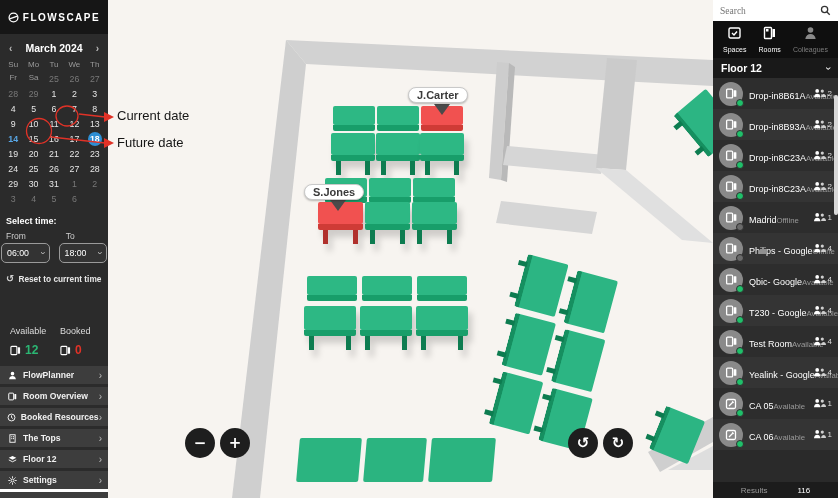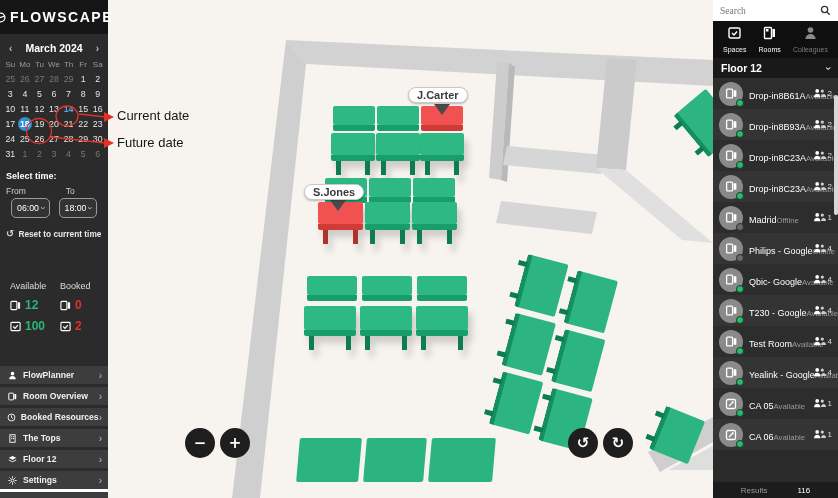--- a/index.html
+++ b/index.html
@@ -3,35 +3,35 @@
 <meta charset="utf-8">
 <style>
   *{box-sizing:border-box;margin:0;padding:0}
   html,body{width:838px;height:498px;overflow:hidden;background:#fff;
     font-family:"Liberation Sans","DejaVu Sans",sans-serif;position:relative}
 
   
   .lsb{position:absolute;left:0;top:0;width:108px;height:487px;background:#2b2b2b;color:#eee;z-index:5}
   .logo{height:34px;background:#161616;display:flex;align-items:center;justify-content:center;gap:4px}
   .logo svg{flex:0 0 auto}
-  .logo span{font-size:14px;font-weight:bold;letter-spacing:1.5px;color:#fff}
+  .logo span{font-size:10px;font-weight:bold;letter-spacing:1.5px;color:#fff}
   .cal{padding:8px 3px 0}
   .cal-head{display:flex;align-items:center;justify-content:space-between;padding:0 6px 4px;font-size:10.5px;font-weight:bold;color:#fff}
   .cal-arrow{color:#bbb;font-size:10px;cursor:pointer}
-  .cal-grid{display:grid;grid-template-columns:repeat(7,1fr)}
+  .cal-grid{display:grid;grid-template-columns:repeat(5,1fr)}
   .cell{height:15px;display:flex;align-items:center;justify-content:center;font-size:8.8px;color:#e6e6e6}
   .cell.hd{color:#9a9a9a;font-size:8px;height:13px}
   .cell.muted{color:#787878}
   .cell.today{color:#59a7e6;font-weight:bold}
   .cell.selected{color:#fff;font-weight:bold}
   .cell.selected em{font-style:normal;background:#2e8fd5;border-radius:50%;width:14px;height:14px;display:flex;align-items:center;justify-content:center}
   .sel-time{padding:10px 6px 0;font-size:9px;font-weight:bold;color:#fff}
   .dd-labels{display:flex;padding:5px 6px 2px;font-size:8.5px;color:#cfcfcf}
   .dd-labels span:last-child{margin-left:40px}
-  .dd-row{display:flex;gap:9px;padding:0 11px}
+  .dd-row{display:flex;gap:9px;padding:0 1px}
   .dd{flex:1;border:1.5px solid #9a9a9a;border-radius:5px;height:20px;display:flex;align-items:center;justify-content:space-between;padding:0 5px;font-size:8.8px;color:#fff;background:#333;cursor:pointer}
   .dd .chev{transform:rotate(90deg);font-size:9px;color:#ddd}
   .reset{display:flex;align-items:center;gap:4px;padding:10px 6px 0;font-size:8.3px;font-weight:bold;color:#e8e8e8;cursor:pointer}
   .reset .ric{font-size:10px;color:#cfcfcf;font-family:"DejaVu Sans",sans-serif}
   .stats{padding:42px 10px 0;display:grid;grid-template-columns:50px 1fr;row-gap:7px;font-size:9px}
   .stats .shead{color:#ddd}
   .snum{display:flex;align-items:center;gap:4px;font-size:12px;font-weight:bold}
   .snum.green{color:#2bb673}.snum.red{color:#e03227}
   .menu{position:absolute;left:0;right:0;top:366px}
   .mrow{height:18px;background:#3d3d3d;margin-bottom:3px;display:flex;align-items:center;padding:0 6px;cursor:pointer}

